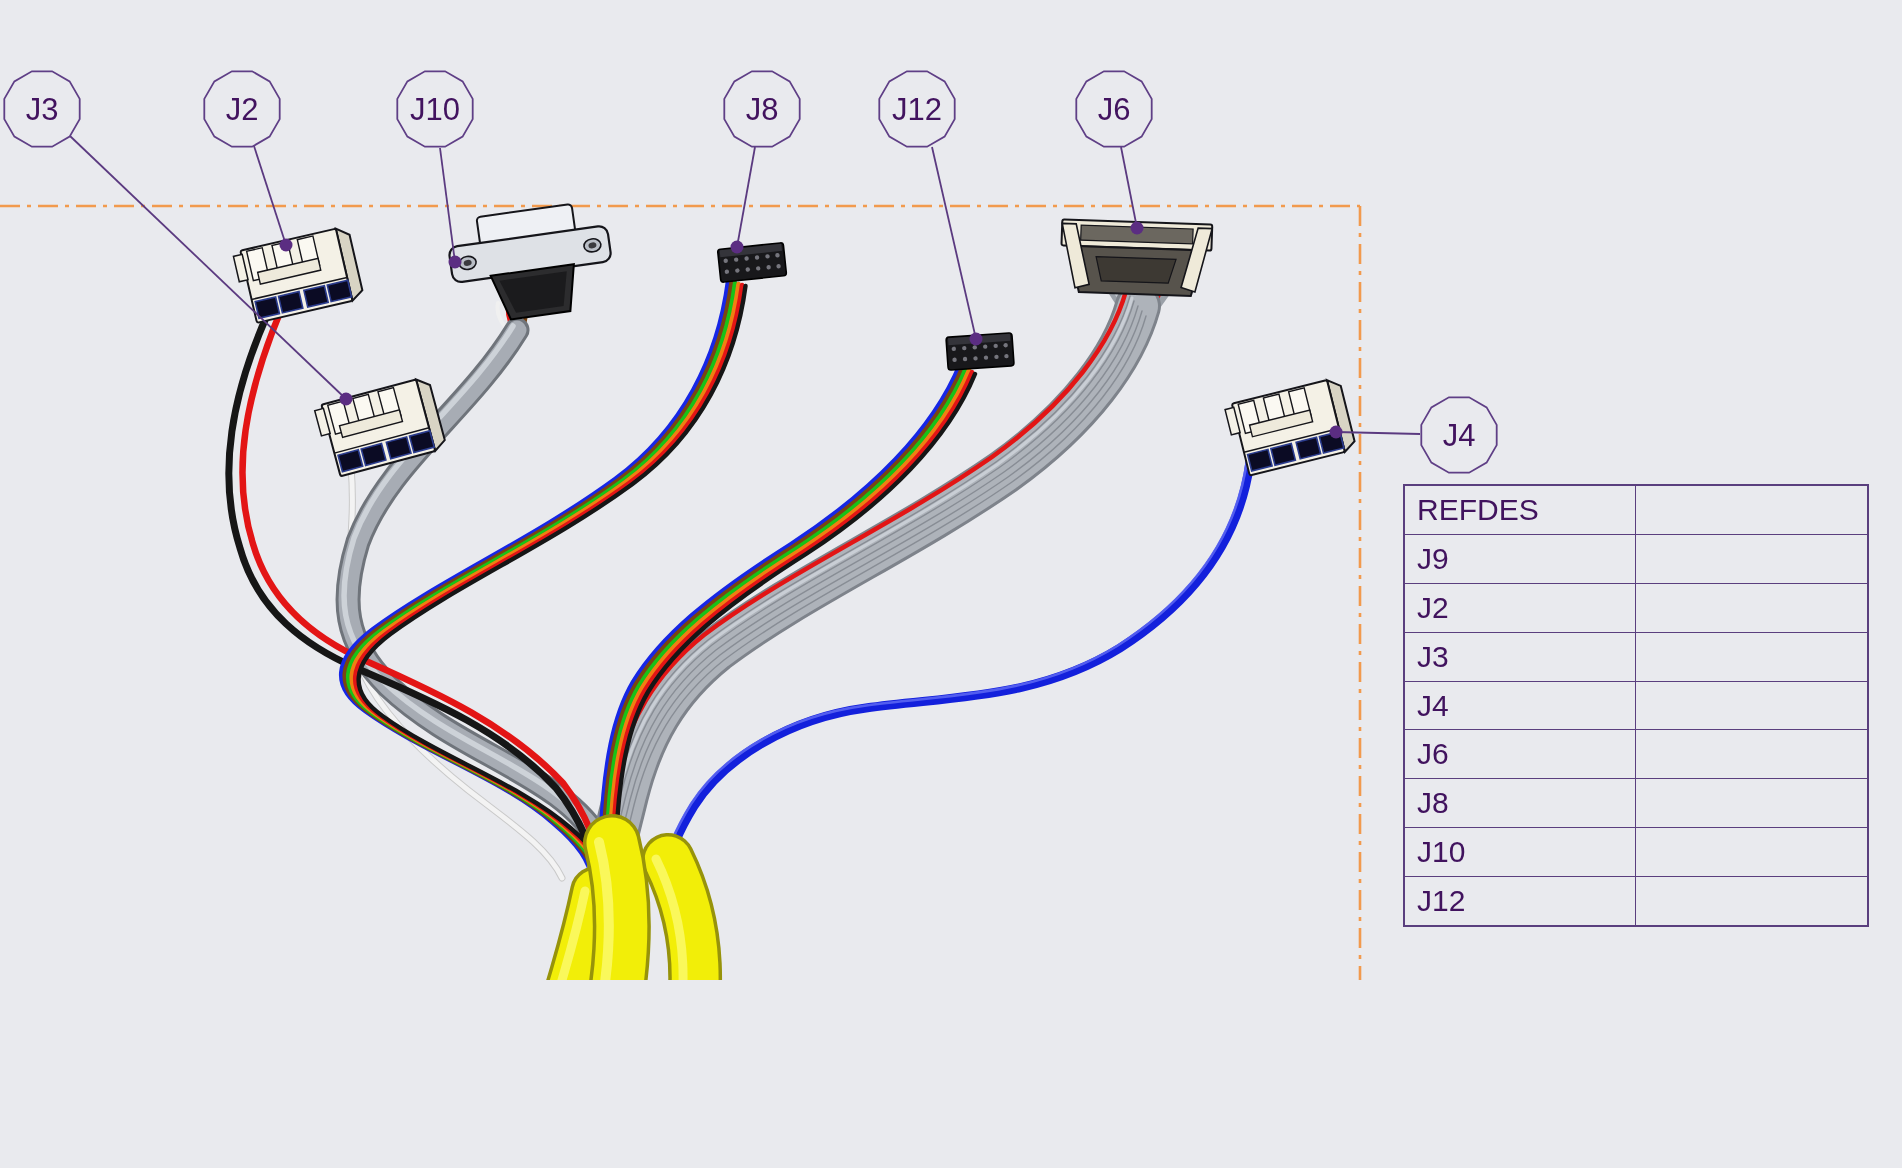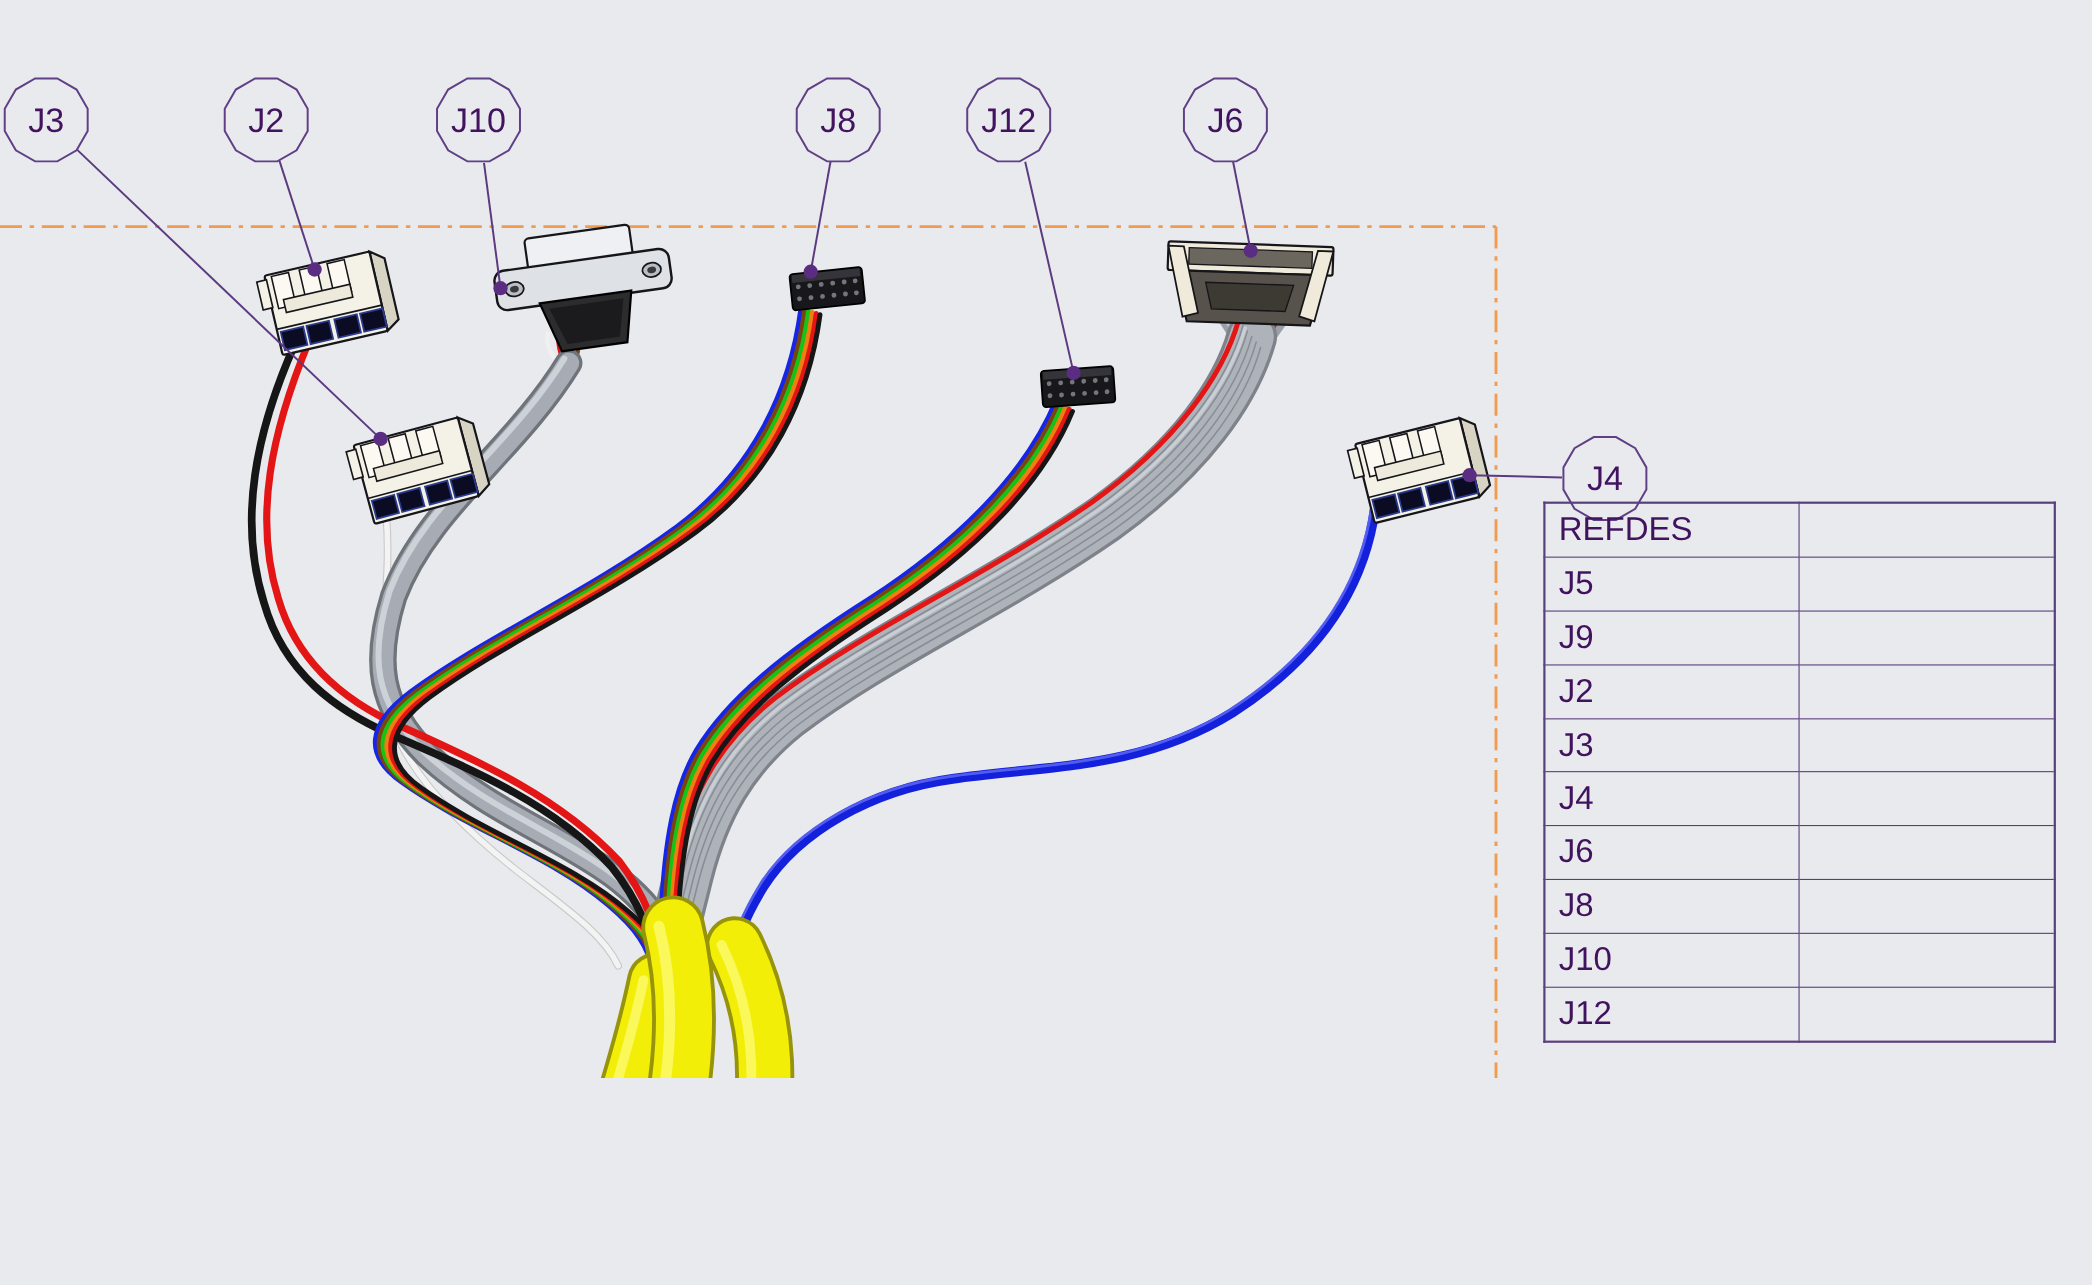--- a/index.html
+++ b/index.html
@@ -2,21 +2,21 @@
 <html><head>
 <meta charset="utf-8">
 <style>
   html,body{margin:0;padding:0;background:#e9eaee;}
   .stage{position:relative;width:1902px;height:980px;background:#e9eaee;overflow:hidden;
          font-family:"Liberation Sans",sans-serif;}
   .stage svg{position:absolute;left:0;top:0;}
   .balloon-text{fill:#42135f;font-size:31px;font-family:"Liberation Sans",sans-serif;}
   .wire{fill:none;stroke-linecap:round;stroke-linejoin:round;}
   
-  .refdes-table{position:absolute;left:1403px;top:456px;width:464px;
+  .refdes-table{position:absolute;left:1403px;top:484px;width:464px;
                 border-collapse:collapse;table-layout:fixed;}
   .refdes-table td{border:1.6px solid #5a3f7e;height:47.9px;padding:0 0 0 12px;
                    font-size:30px;color:#41135e;vertical-align:middle;white-space:nowrap;}
   .refdes-table{border:2.5px solid #5a3f7e;}
   .col-ref{width:231px;} .col-val{width:233px;}
 </style>
 </head>
 <body>
 
 <div class="stage">
@@ -249,24 +249,20 @@
     <colgroup>
         <col class="col-ref">
         <col class="col-val">
       </colgroup>
     <tbody>
         <tr>
       <td>REFDES</td>
       <td></td>
     </tr>
     <tr>
-          <td>J5</td>
-          <td></td>
-        </tr>
-    <tr>
           <td>J9</td>
           <td></td>
         </tr>
     <tr>
           <td>J2</td>
           <td></td>
         </tr>
     <tr>
           <td>J3</td>
           <td></td>

